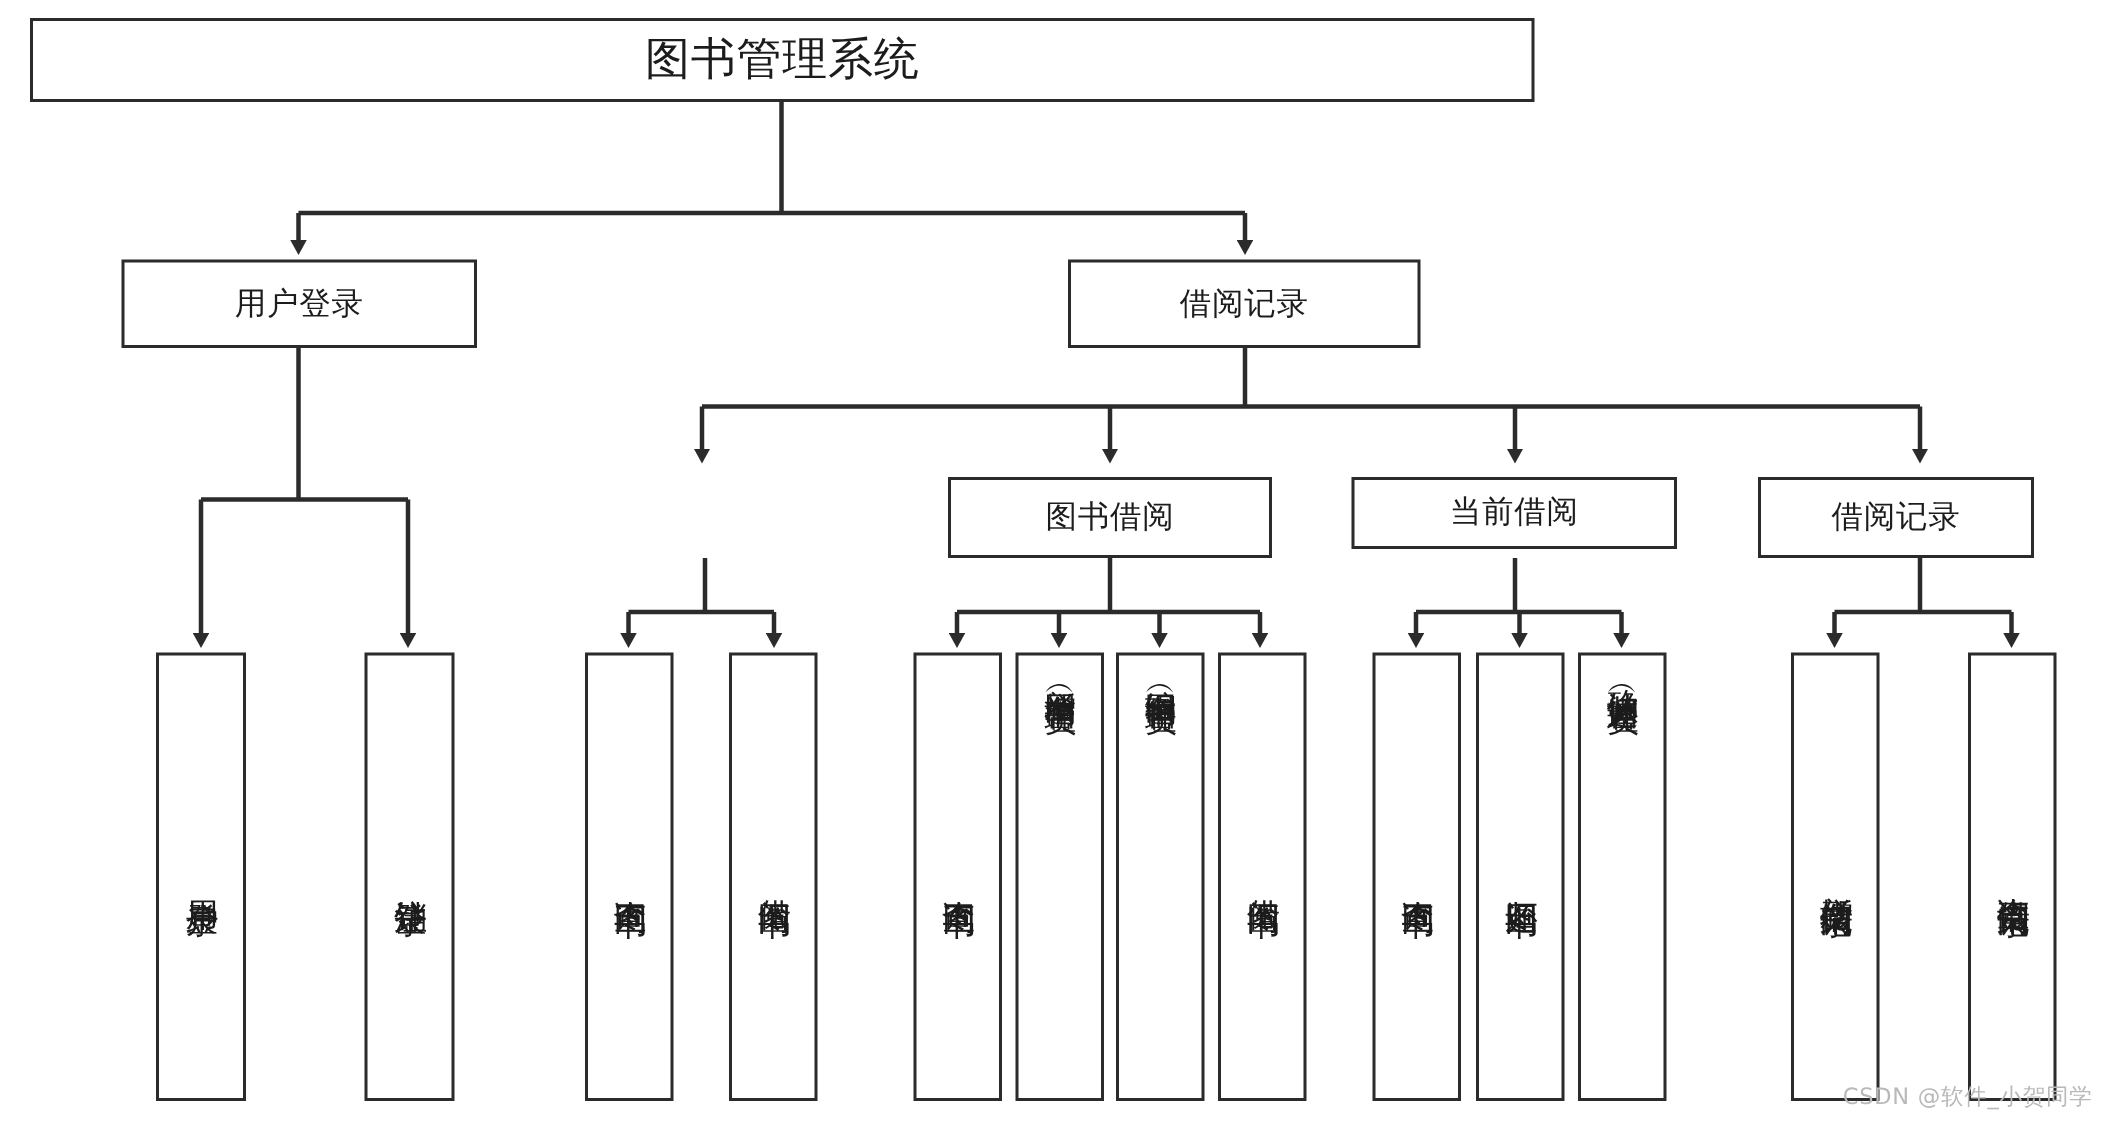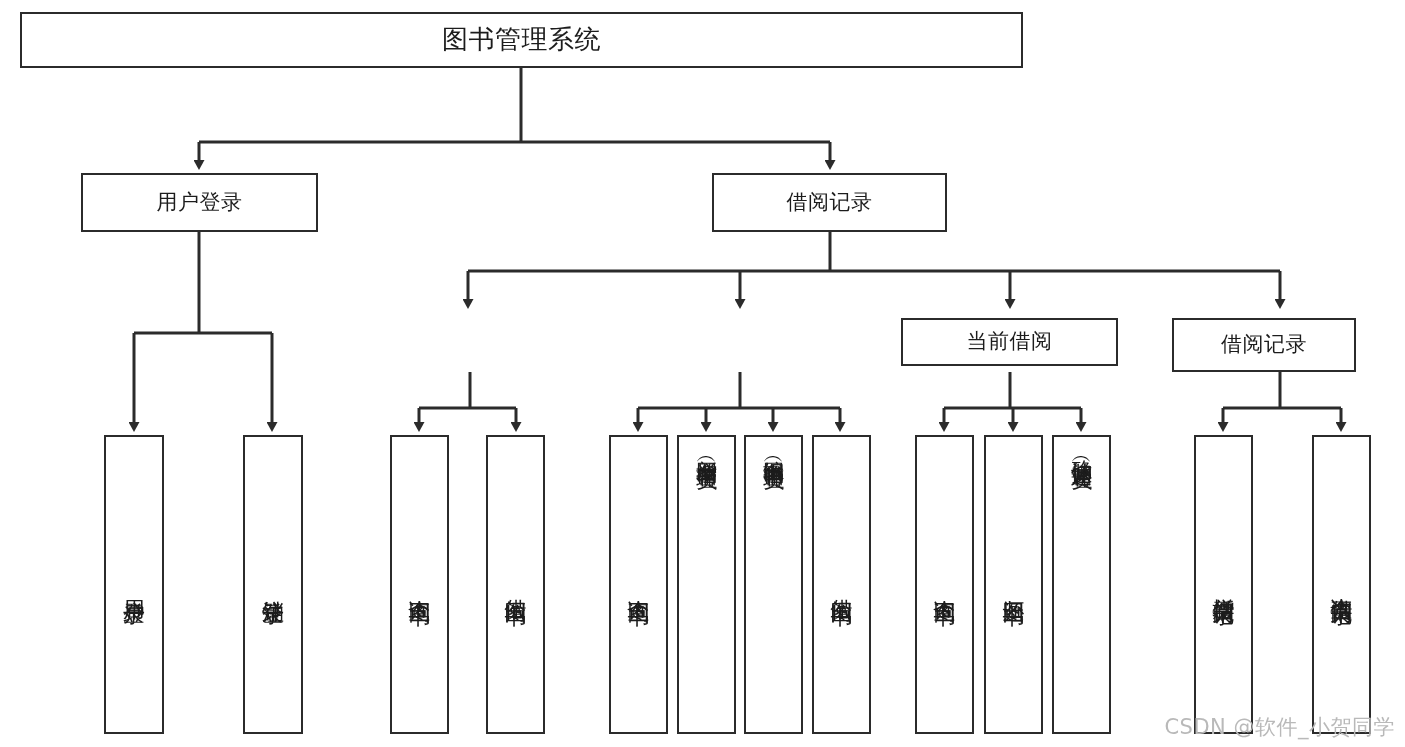--- a/index.html
+++ b/index.html
@@ -43,21 +43,21 @@
     line-height: 1.22;
     letter-spacing: 0.5px;
     color: #1c1c1c;
   }
   
   .node.horiz .label {
     writing-mode: horizontal-tb;
     font-size: 21px;
   }
   .node.root .label {
-    font-size: 26px;
+    font-size: 30px;
   }
   
   .node.vert {
     align-items: flex-start;
     padding-top: 6px;
   }
   .node.vert .label {
     writing-mode: vertical-rl;
     text-orientation: upright;
     font-size: 22px;
@@ -69,21 +69,21 @@
     font-size: 21px;
   }
   .node.vert.centered {
     align-items: center;
     padding-top: 0;
   }
   #watermark {
     position: absolute;
     right: 10px;
     bottom: 6px;
-    font-size: 21px;
+    font-size: 15px;
     color: #b9b9b9;
     letter-spacing: 0.5px;
     z-index: 5;
     white-space: nowrap;
     font-family: "DejaVu Sans", "Liberation Sans", sans-serif;
   }
 </style>
 </head>
 <body>
 
@@ -143,20 +143,23 @@
     <span class="label">图书管理系统</span>
   </div>
 
   <div class="node horiz" style="left:81px; top:173px; width:237px; height:59px;">
     <span class="label">用户登录</span>
   </div>
   <div class="node horiz" style="left:712px; top:173px; width:235px; height:59px;">
     <span class="label">借阅记录</span>
   </div>
 
+  <div class="node horiz" style="left:632px; top:318px; width:216px; height:54px;">
+    <span class="label">图书借阅</span>
+  </div>
   <div class="node horiz" style="left:901px; top:318px; width:217px; height:48px;">
     <span class="label">当前借阅</span>
   </div>
   <div class="node horiz" style="left:1172px; top:318px; width:184px; height:54px;">
     <span class="label">借阅记录</span>
   </div>
 
   <div class="node vert centered" style="left:104px; top:435px; width:60px; height:299px;">
     <span class="label">用户登录</span>
   </div>

